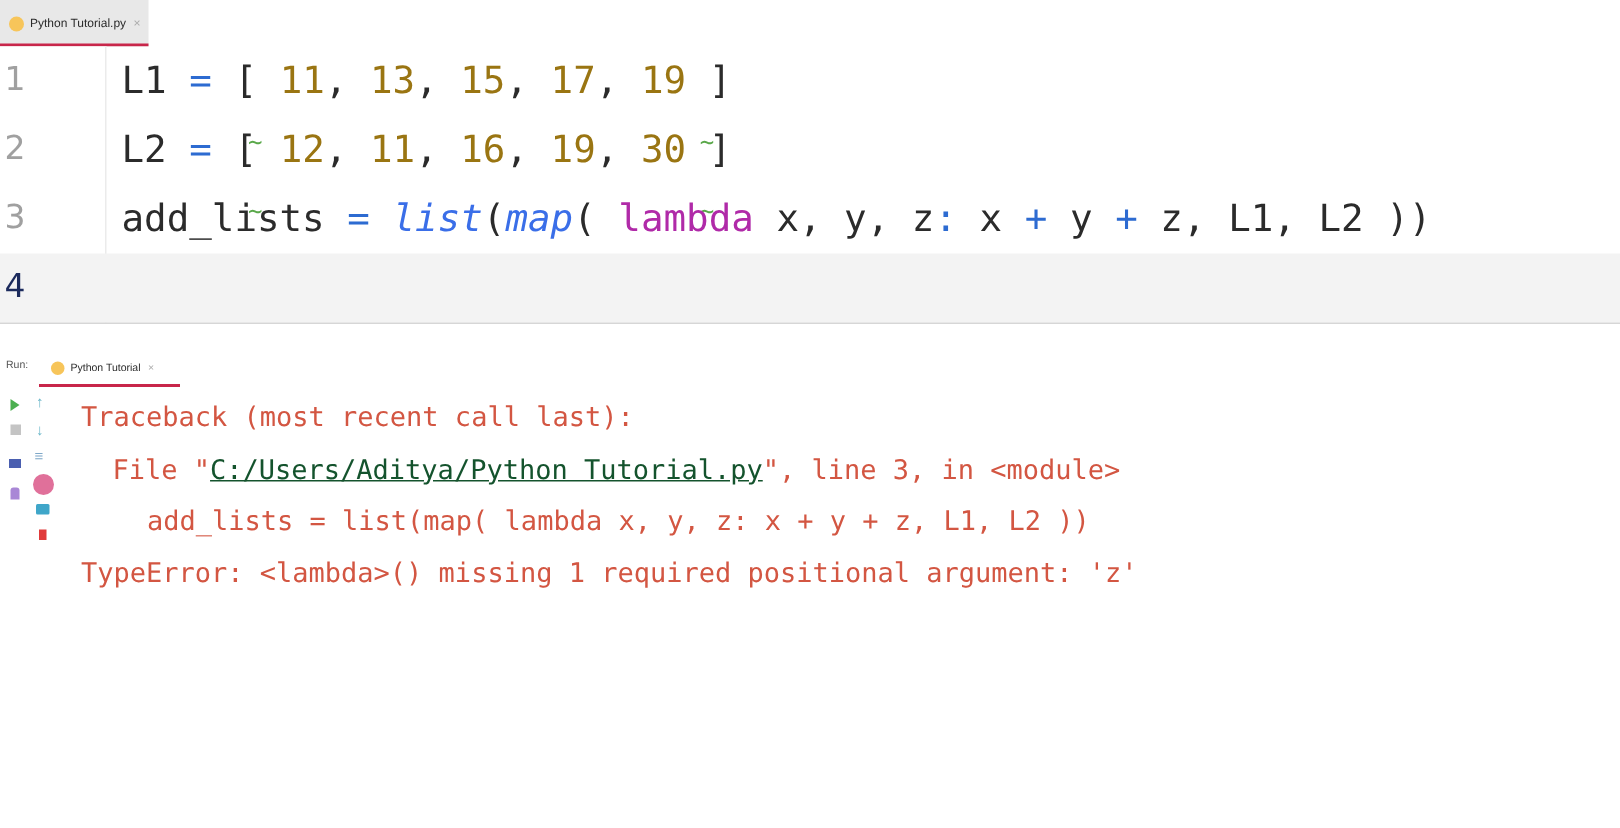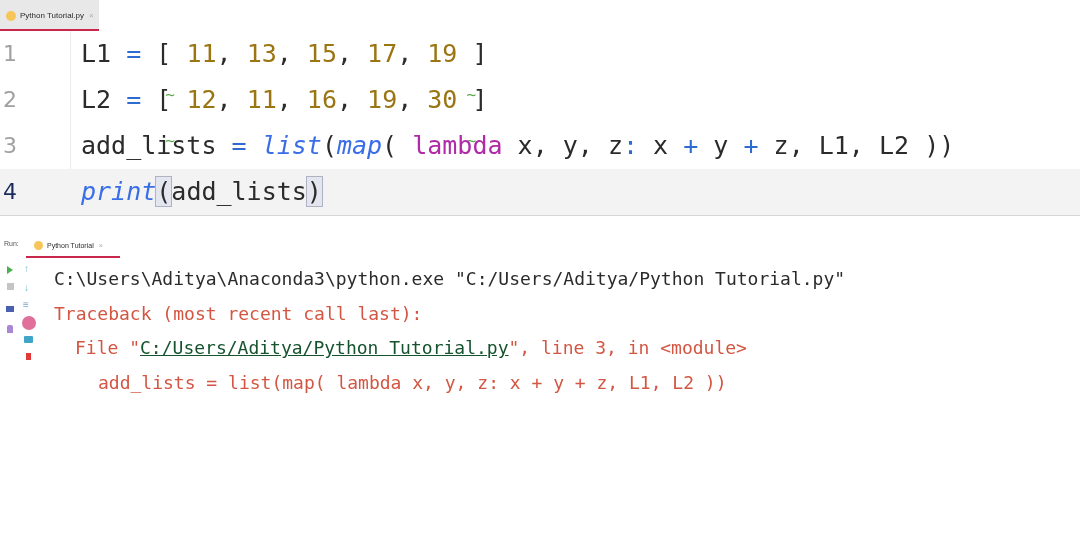--- a/index.html
+++ b/index.html
@@ -86,21 +86,20 @@
     <span class="code"><span>L2</span> <span class="op">=</span> <span>[</span><span class="squiggle"></span> <span class="num">12</span>, <span class="num">11</span>, <span class="num">16</span>, <span class="num">19</span>, <span class="num">30</span> <span class="squiggle"></span><span>]</span></span>
   </div>
 
   <div class="code-line" style="top:92px;">
     <span class="ln">3</span>
     <span class="code"><span>add_lists</span> <span class="op">=</span> <span class="fn">list</span>(<span class="fn">map</span>(<span class="squiggle"></span> <span class="kw">lambda</span> <span>x, y, z</span><span class="op">:</span> <span>x</span> <span class="op">+</span> <span>y</span> <span class="op">+</span> <span>z</span>, <span>L1, L2</span> <span class="squiggle"></span><span>))</span></span>
   </div>
 
   <div class="code-line current" style="top:138px;">
     <span class="ln">4</span>
-    <span class="code"><span class="fn">print</span><span class="brace-match">(</span><span>add_lists</span><span class="brace-match">)</span></span>
   </div>
 </div>
 
 <div class="divider"></div>
 
 <div class="run-header">
   <span class="run-label">Run:</span>
   <div class="run-tab">
     <span class="py-icon"></span>
     <span class="tab-label">Python Tutorial</span>
@@ -114,18 +113,18 @@
 <span class="tb-icon layout"></span>
 <span class="tb-icon pin"></span>
 <span class="tb-icon arrow-up">↑</span>
 <span class="tb-icon arrow-down">↓</span>
 <span class="tb-icon wrap">≡</span>
 <span class="tb-icon record"></span>
 <span class="tb-icon print"></span>
 <span class="tb-icon trash"></span>
 
 <div class="console">
-  <div class="con-line c-normal">C:\Users\Aditya\Anaconda3\python.exe "C:/Users/Aditya/Python Tutorial.py"</div>
   <div class="con-line c-err">Traceback (most recent call last):</div>
   <div class="con-line c-err indent1"><span>File "</span><span class="c-link">C:/Users/Aditya/Python Tutorial.py</span><span>", line 3, in &lt;module&gt;</span></div>
   <div class="con-line c-err indent2">add_lists = list(map( lambda x, y, z: x + y + z, L1, L2 ))</div>
+  <div class="con-line c-err">TypeError: &lt;lambda&gt;() missing 1 required positional argument: 'z'</div>
   <div class="con-line"></div>
 </div>
 
 </body></html>

